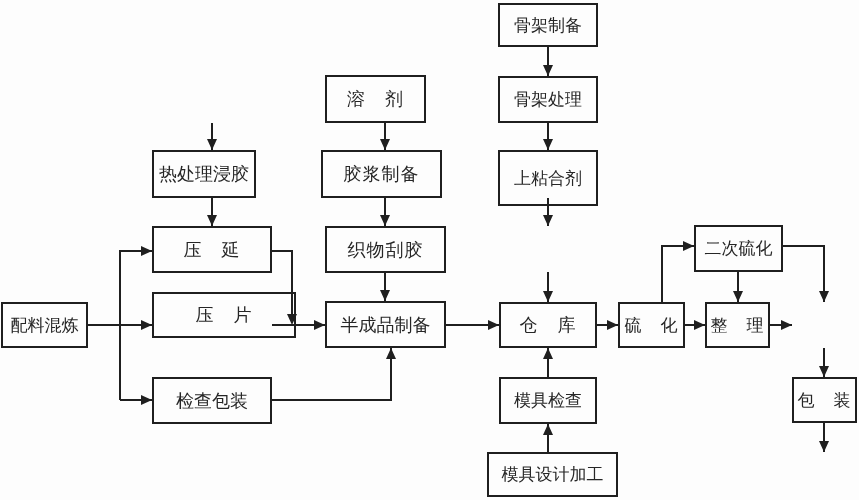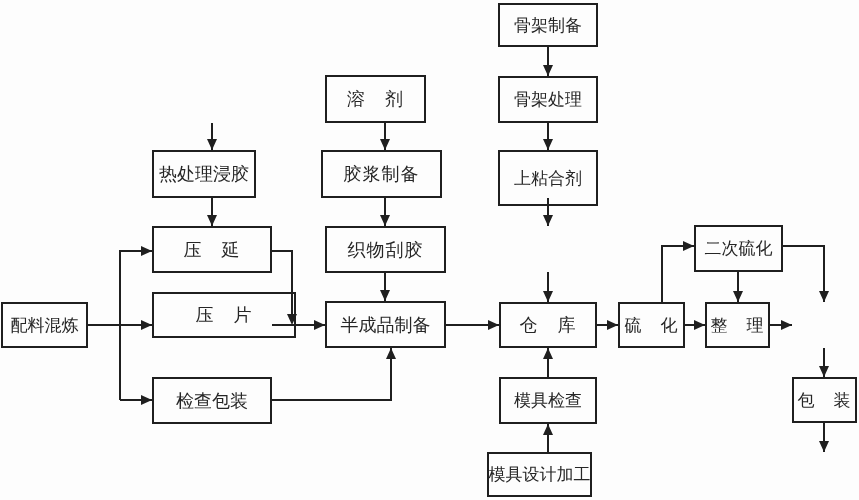--- a/index.html
+++ b/index.html
@@ -90,21 +90,21 @@
 
   <div class="node" style="left:498px;top:76px;width:100px;height:47px;font-size:17px;letter-spacing:0">骨架处理</div>
 
   <div class="node" style="left:498px;top:150px;width:100px;height:56px;font-size:17px;letter-spacing:0">上粘合剂</div>
 
 
   <div class="node" style="left:499px;top:302px;width:98px;height:46px">仓　库</div>
 
   <div class="node" style="left:499px;top:377px;width:98px;height:47px;font-size:17px;letter-spacing:0">模具检查</div>
 
-  <div class="node" style="left:487px;top:452px;width:105px;height:45px;font-size:17px;letter-spacing:0">模具设计加工</div>
+  <div class="node" style="left:487px;top:452px;width:131px;height:45px;font-size:17px;letter-spacing:0">模具设计加工</div>
 
   <div class="node" style="left:618px;top:302px;width:67px;height:46px;font-size:17px">硫　化</div>
 
   <div class="node" style="left:694px;top:225px;width:89px;height:47px;font-size:17px;letter-spacing:0">二次硫化</div>
 
   <div class="node" style="left:705px;top:302px;width:65px;height:46px;font-size:17px">整　理</div>
 
 
   <div class="node" style="left:792px;top:377px;width:65px;height:46px;font-size:17px">包　装</div>
 

